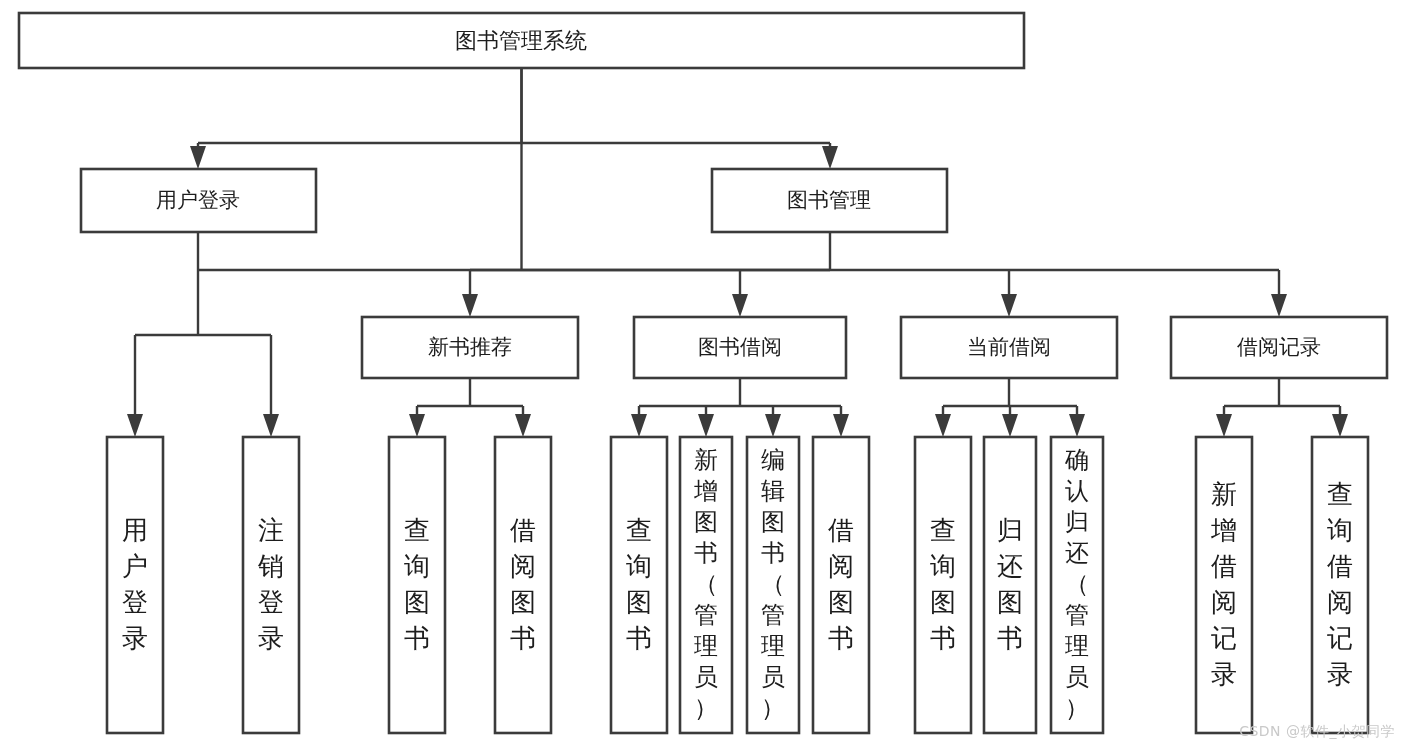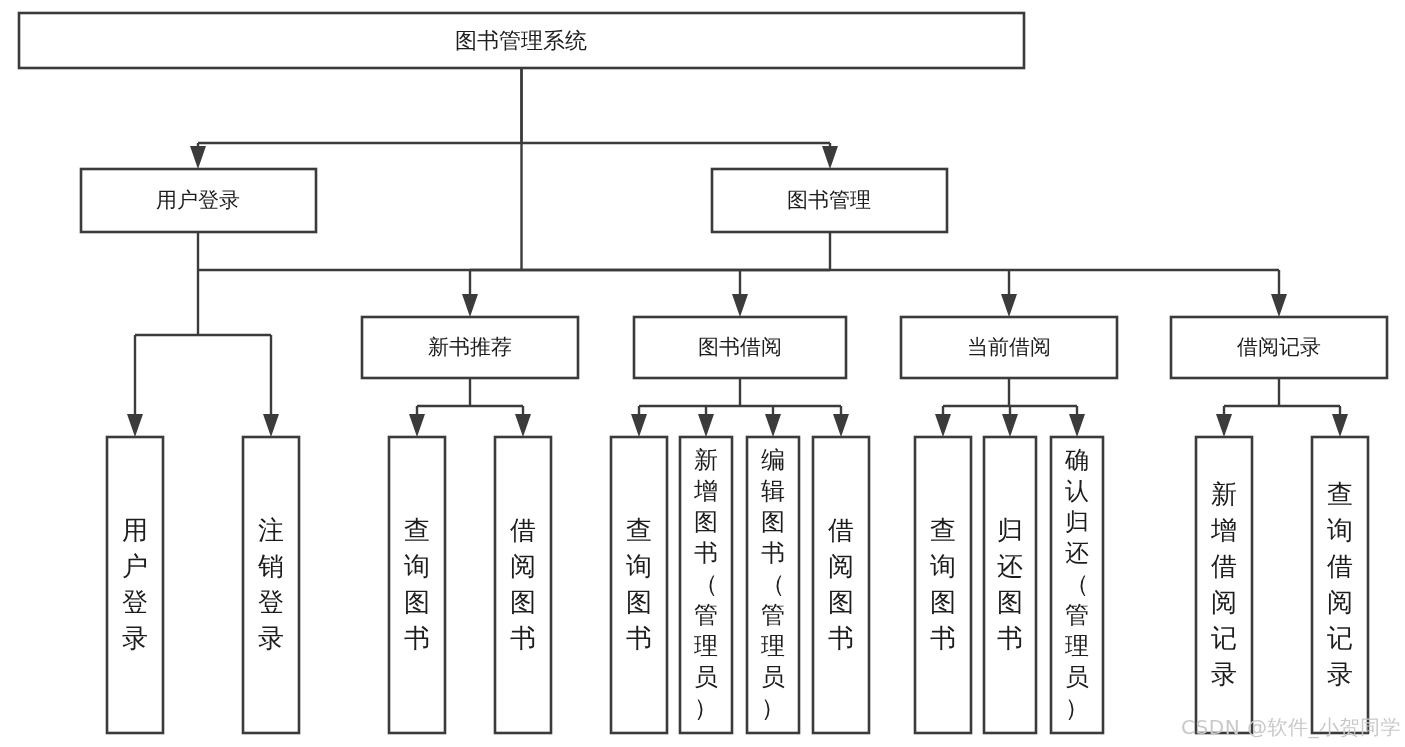--- a/index.html
+++ b/index.html
@@ -16,23 +16,23 @@
     font-family:"DejaVu Sans","Liberation Sans",sans-serif;
     font-size:21px;fill:#1d1d1d;
     text-anchor:middle;dominant-baseline:middle;
   }
   .node-label-top{font-size:22px;}
   .vlabel{
     font-family:"DejaVu Sans","Liberation Sans",sans-serif;
     fill:#1d1d1d;text-anchor:middle;
   }
   .watermark{
-    position:absolute;right:4px;bottom:6px;
-    font-family:"DejaVu Sans","Liberation Sans",sans-serif;
-    font-size:20px;color:#c9c9c9;letter-spacing:.5px;
+    position:absolute;right:10px;bottom:6px;
+    font-family:"DejaVu Sans","Liberation Sans",sans-serif;
+    font-size:14px;color:#c9c9c9;letter-spacing:.5px;
     white-space:nowrap;pointer-events:none;
   }
 </style>
 </head>
 <body>
 
 <svg id="diagram" viewBox="0 0 1405 747">
 
   <g>
 

